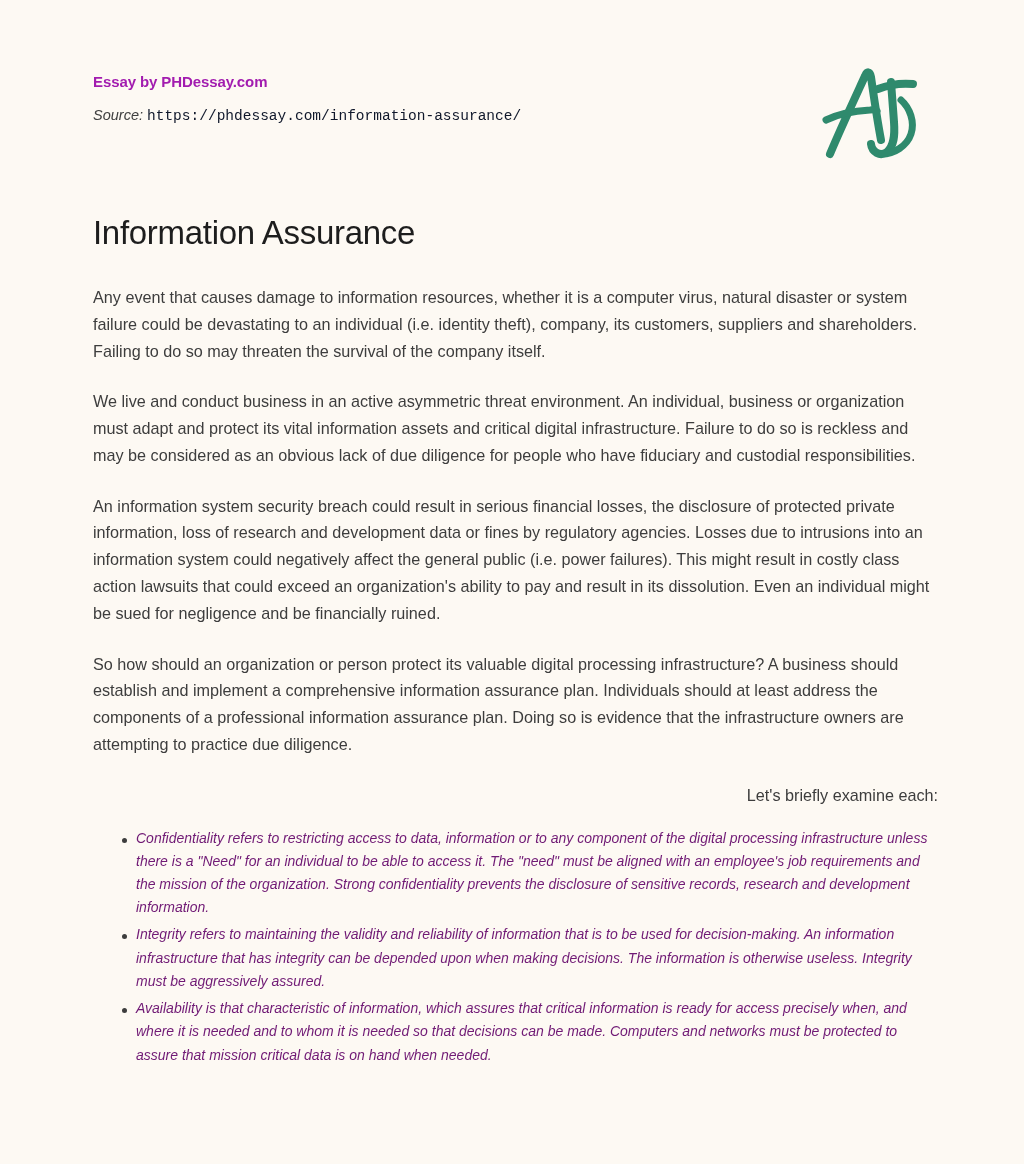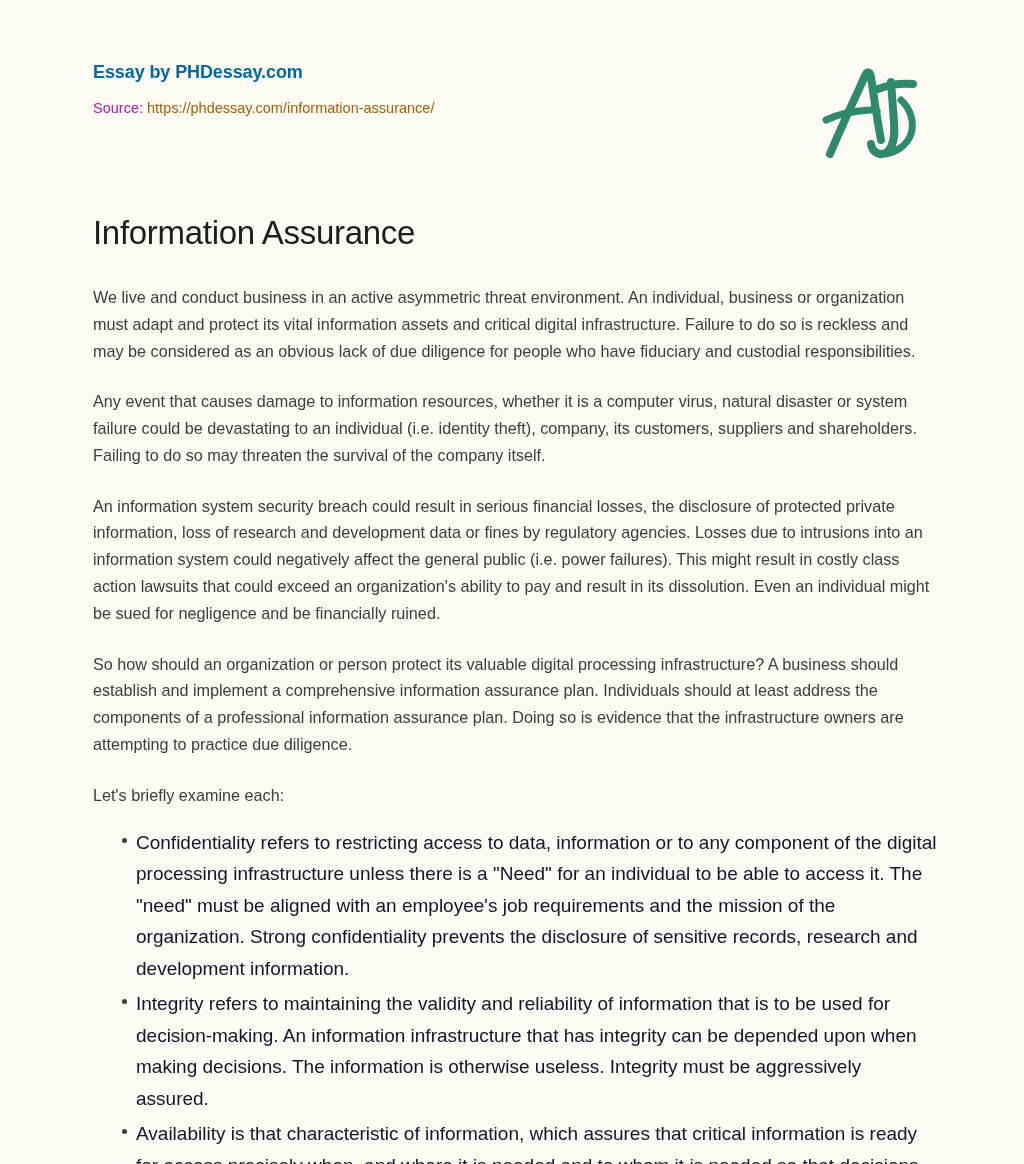--- a/index.html
+++ b/index.html
@@ -25,40 +25,43 @@
 
   
   .header {
     position: absolute;
     left: 93px;
     top: 62px;
     width: 845px;
     height: 110px;
   }
   .brand-line {
-    font-size: 18px;
+    font-size: 15px;
     font-weight: bold;
-    color: #0369a1;
+    color: #a21caf;
     letter-spacing: -0.1px;
     line-height: 1.2;
     white-space: nowrap;
+    margin-top: 11px;
   }
   .source-line {
     margin-top: 15px;
     font-size: 14.5px;
     line-height: 1.3;
     color: #8d8d8d;
     white-space: nowrap;
   }
   .source-label {
-    color: #a21caf;
+    color: #404040;
+    font-style: italic;
   }
   .source-url {
-    color: #a16207;
+    color: #0f172a;
     text-decoration: none;
+    font-family: Liberation Mono, monospace;
   }
 
   
   .logo {
     position: absolute;
     left: 818px;
     top: 62px;
     width: 110px;
     height: 105px;
   }
@@ -84,33 +87,35 @@
     margin: 0 0 31px 0;
   }
   .body-text p {
     margin: 0 0 23.5px 0;
     font-size: 16.2px;
     line-height: 1.66;
     color: #3d3d3d;
   }
   .body-text p:last-child {
     margin-bottom: 0;
+    text-align: right;
   }
   ul.components {
     list-style: none;
     margin: 18px 0 0 0;
     padding: 0;
   }
   ul.components li {
     position: relative;
     padding-left: 43px;
     margin-bottom: 4px;
-    font-size: 19px;
+    font-size: 14px;
     line-height: 1.66;
-    color: #0f172a;
+    color: #701a75;
+    font-style: italic;
   }
   ul.components li::before {
     content: "";
     position: absolute;
     left: 29px;
     top: 11px;
     width: 5px;
     height: 5px;
     border-radius: 50%;
     background: #3d3d3d;
@@ -138,22 +143,22 @@
         <path d="M60 27 C70 23 84 21 95 22" stroke-width="8"></path>
         <path d="M83 38 C92 46 97 60 93 72 C89 84 76 92 64 92" stroke-width="7"></path>
       </g>
     </svg>
   </div>
 
   <div class="article">
     <h1 class="title">Information Assurance</h1>
 
     <div class="body-text">
+      <p>Any event that causes damage to information resources, whether it is a computer virus, natural disaster or system failure could be devastating to an individual (i.e. identity theft), company, its customers, suppliers and shareholders. Failing to do so may threaten the survival of the company itself.</p>
       <p>We live and conduct business in an active asymmetric threat environment. An individual, business or organization must adapt and protect its vital information assets and critical digital infrastructure. Failure to do so is reckless and may be considered as an obvious lack of due diligence for people who have fiduciary and custodial responsibilities.</p>
-      <p>Any event that causes damage to information resources, whether it is a computer virus, natural disaster or system failure could be devastating to an individual (i.e. identity theft), company, its customers, suppliers and shareholders. Failing to do so may threaten the survival of the company itself.</p>
       <p>An information system security breach could result in serious financial losses, the disclosure of protected private information, loss of research and development data or fines by regulatory agencies. Losses due to intrusions into an information system could negatively affect the general public (i.e. power failures). This might result in costly class action lawsuits that could exceed an organization's ability to pay and result in its dissolution. Even an individual might be sued for negligence and be financially ruined.</p>
       <p>So how should an organization or person protect its valuable digital processing infrastructure? A business should establish and implement a comprehensive information assurance plan. Individuals should at least address the components of a professional information assurance plan. Doing so is evidence that the infrastructure owners are attempting to practice due diligence.</p>
       <p>Let's briefly examine each:</p>
     </div>
 
     <ul class="components">
       <li>Confidentiality refers to restricting access to data, information or to any component of the digital processing infrastructure unless there is a "Need" for an individual to be able to access it. The "need" must be aligned with an employee's job requirements and the mission of the organization. Strong confidentiality prevents the disclosure of sensitive records, research and development information.</li>
       <li>Integrity refers to maintaining the validity and reliability of information that is to be used for decision-making. An information infrastructure that has integrity can be depended upon when making decisions. The information is otherwise useless. Integrity must be aggressively assured.</li>
       <li> Availability is that characteristic of information, which assures that critical information is ready for access precisely when, and where it is needed and to whom it is needed so that decisions can be made. Computers and networks must be protected to assure that mission critical data is on hand when needed.</li>
 

